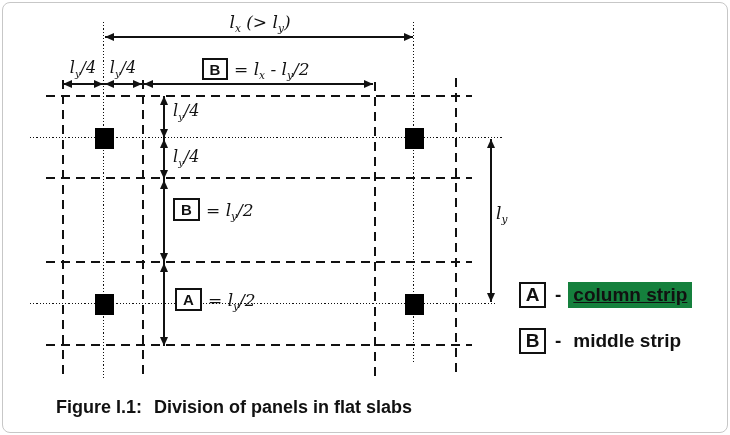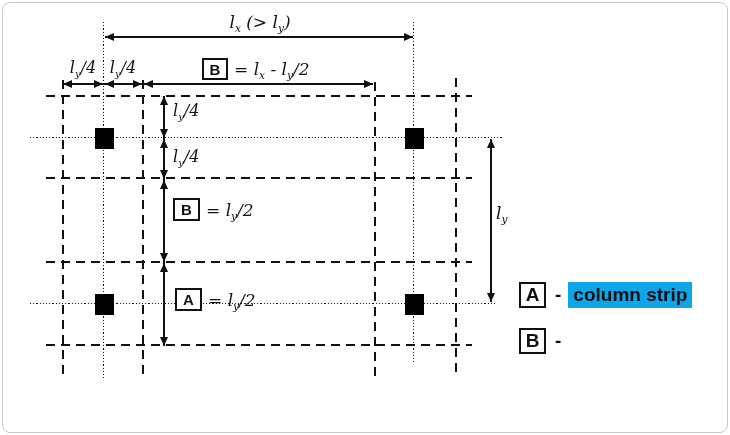--- a/index.html
+++ b/index.html
@@ -118,22 +118,26 @@
   <div class="abs dline" style="left:490px;top:139px;width:2px;height:163px;"></div>
   <div class="abs ah u" style="left:487px;top:139px;"></div>
   <div class="abs ah d" style="left:487px;top:293px;"></div>
   <div class="abs dimlab big" style="left:496px;top:203px;">l<sub>y</sub></div>
 
   <div class="abs legend-row" style="left:519px;top:282px;">
     <div class="legend-key">
       <span>A</span>
     </div>
     <span class="legend-sep">-</span>
-    <span class="legend-text" style="background-color: #0ea5e9;">column strip</span>
+    <span class="legend-text" style="background-color: #15803d; text-decoration: underline;">column strip</span>
   </div>
   <div class="abs legend-row" style="left:519px;top:328px;">
     <div class="legend-key">
       <span>B</span>
     </div>
     <span class="legend-sep">-</span>
+    <span class="legend-text">middle strip</span>
   </div>
 
+  <div class="abs caption" style="left:56px;top:397px;">
+    <span>Figure I.1:</span><span class="ttl">Division of panels in flat slabs</span>
+  </div>
 </div>
 
 </body></html>

